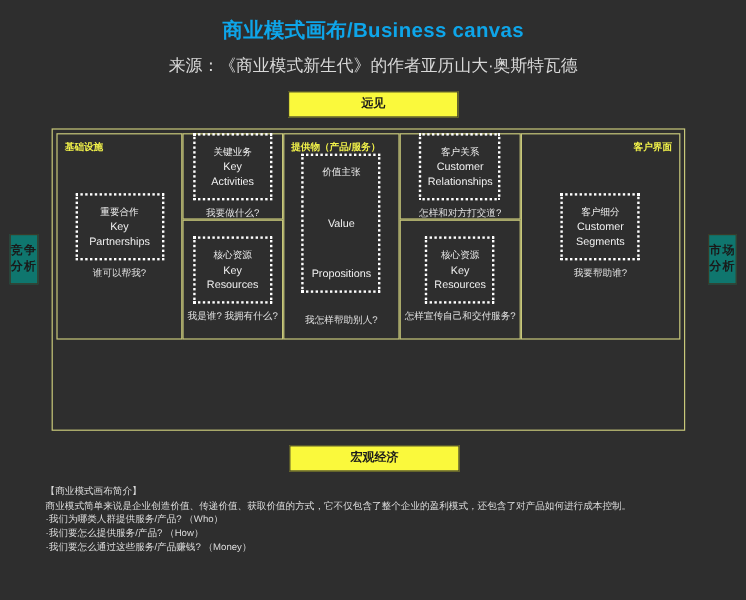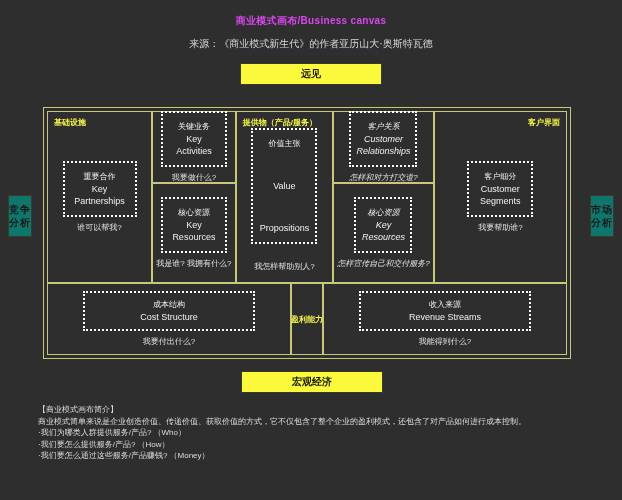--- a/index.html
+++ b/index.html
@@ -15,28 +15,28 @@
     overflow: hidden;
     position: relative;
   }
 
   
   .header {
     text-align: center;
     padding-top: 14px;
   }
   .title {
-    color: #d946ef;
-    font-size: 10px;
+    color: #0ea5e9;
+    font-size: 17px;
     font-weight: bold;
     letter-spacing: .3px;
   }
   .subtitle {
     color: #d8d8d8;
-    font-size: 10px;
+    font-size: 14px;
     margin-top: 9px;
   }
 
   
   .banner {
     background: #faf93c;
     color: #1a1a1a;
     font-size: 10px;
     font-weight: bold;
     text-align: center;
@@ -103,21 +103,21 @@
     display: flex;
     flex-direction: column;
     align-items: center;
     padding: 4px 3px;
   }
   .col { display: flex; flex-direction: column; box-sizing: border-box; }
 
   .col-1 { width: 112px; }
   .col-2 { width: 89px; }
   .col-3 { width: 104px; }
-  .col-4 { width: 103px; font-style: italic; }
+  .col-4 { width: 103px; }
   .col-5 { width: 142px; }
 
   .cell-half-top { height: 72px; }
   .cell-half-bot { flex: 1; }
 
   .section-head {
     color: #f2f24a;
     font-size: 8px;
     font-weight: bold;
     position: absolute;
@@ -295,41 +295,20 @@
             <span class="cn">客户细分</span>
             <span class="en">Customer</span>
             <span class="en">Segments</span>
           </div>
           <div class="q">我要帮助谁?</div>
           <div class="spacer"></div>
         </div>
       </div>
     </div>
 
-    <div class="bottom-row">
-      <div class="bottom-cell">
-        <div class="dashed-box cost-box">
-          <span class="cn">成本结构</span>
-          <span class="en">Cost Structure</span>
-        </div>
-        <div class="q">我要付出什么?</div>
-      </div>
-
-      <div class="profit-cell">
-        <span class="profit-label">盈利能力</span>
-      </div>
-
-      <div class="bottom-cell">
-        <div class="dashed-box rev-box">
-          <span class="cn">收入来源</span>
-          <span class="en">Revenue Streams</span>
-        </div>
-        <div class="q">我能得到什么?</div>
-      </div>
-    </div>
 
   </div>
 </div>
 
 <div class="banner banner-bottom" style="position:absolute; left:241px; top:371px; margin:0;">宏观经济</div>
 
 <div class="notes">
   <div class="nline">【商业模式画布简介】</div>
   <div class="nline">商业模式简单来说是企业创造价值、传递价值、获取价值的方式，它不仅包含了整个企业的盈利模式，还包含了对产品如何进行成本控制。</div>
   <div class="nline">·我们为哪类人群提供服务/产品?  （Who）</div>

